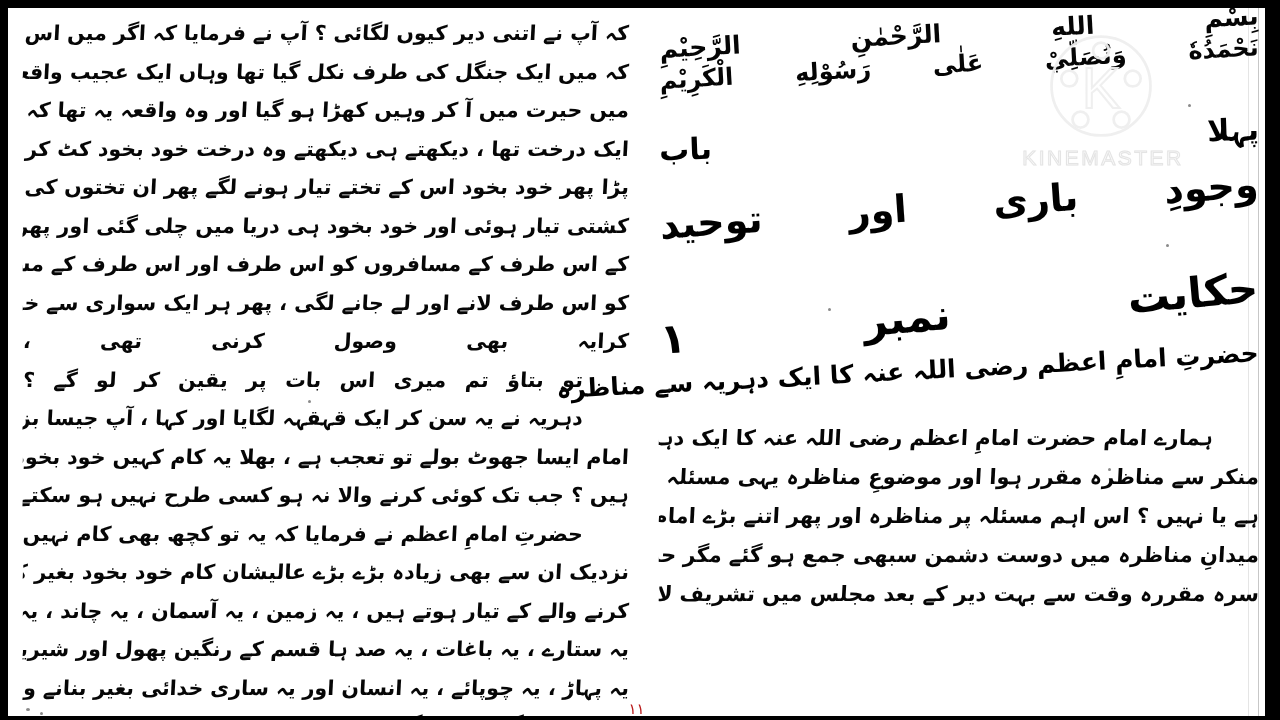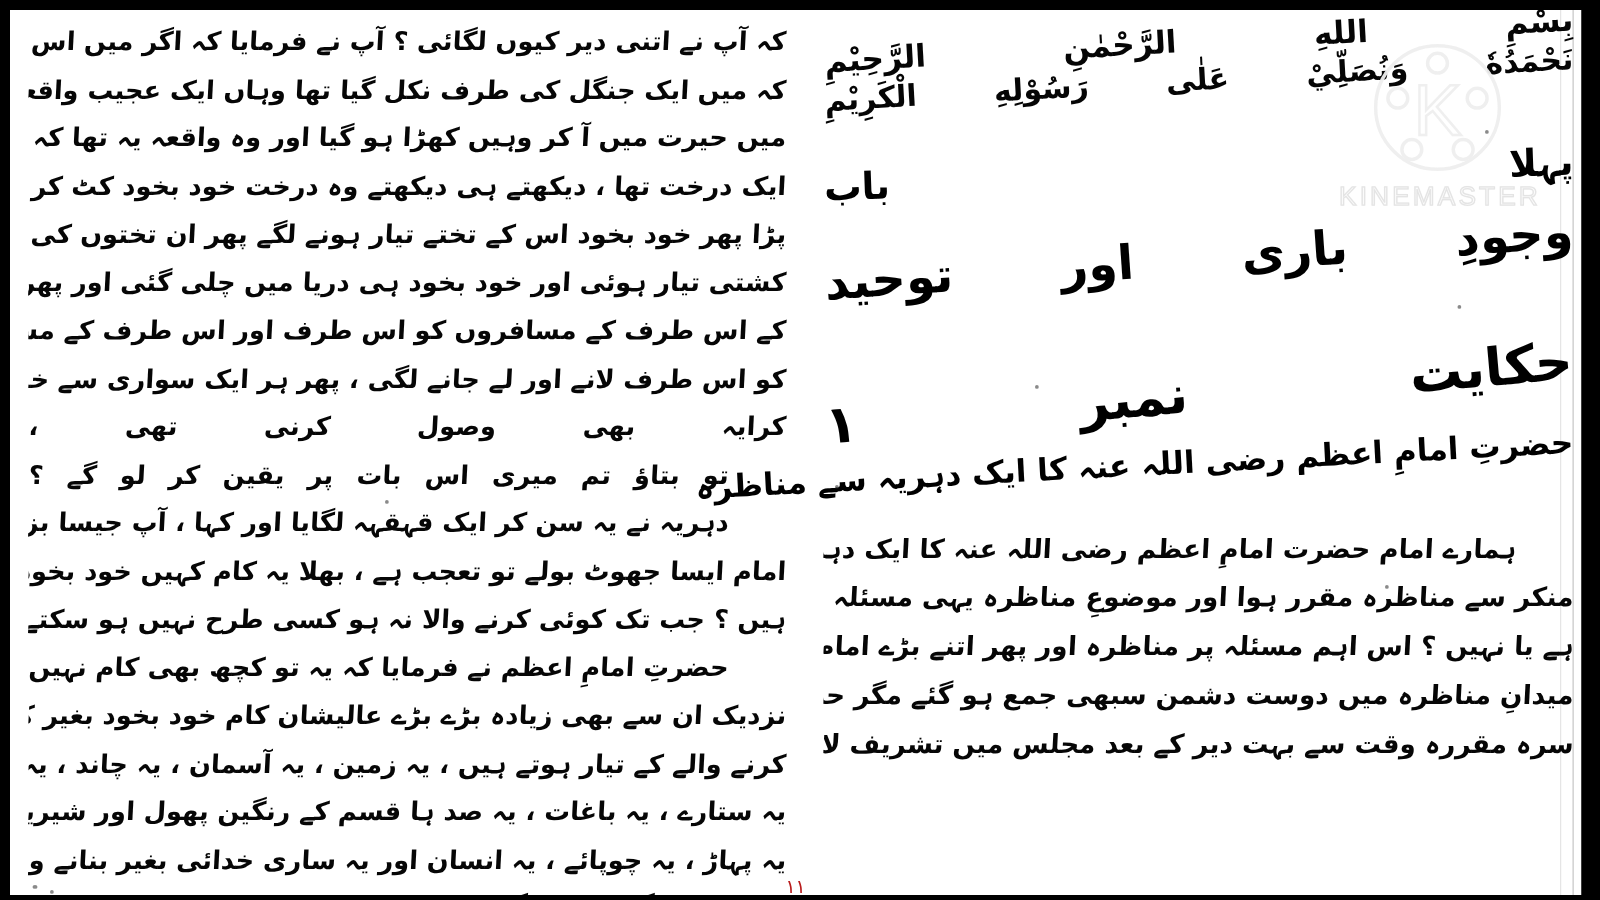--- a/index.html
+++ b/index.html
@@ -117,21 +117,21 @@
     margin-top: 16px;
     transform: rotate(-3deg);
     white-space: nowrap;
     color: #000;
   }
   #right-body { margin-top: 36px; }
 
   
   #watermark {
     position: absolute;
-    left: 1044px;
+    left: 995px;
     top: 22px;
     width: 200px;
     height: 160px;
     pointer-events: none;
     opacity: 0.95;
   }
   #wm-logo {
     position: absolute;
     left: 42px;
     top: 0;

